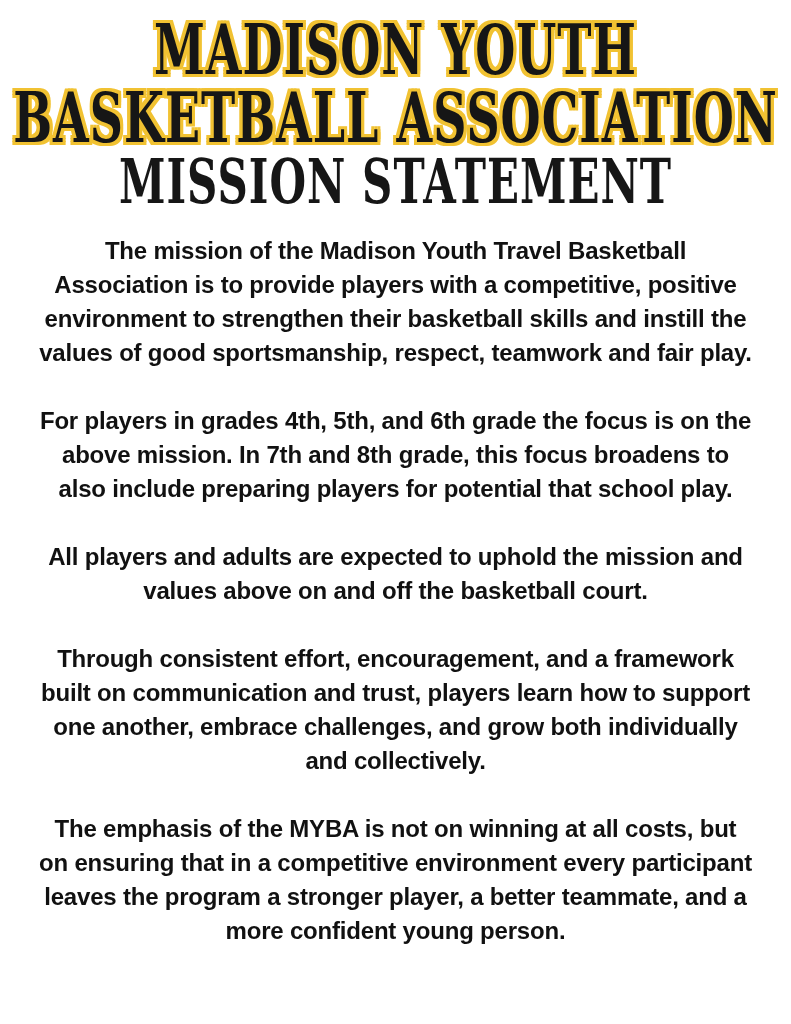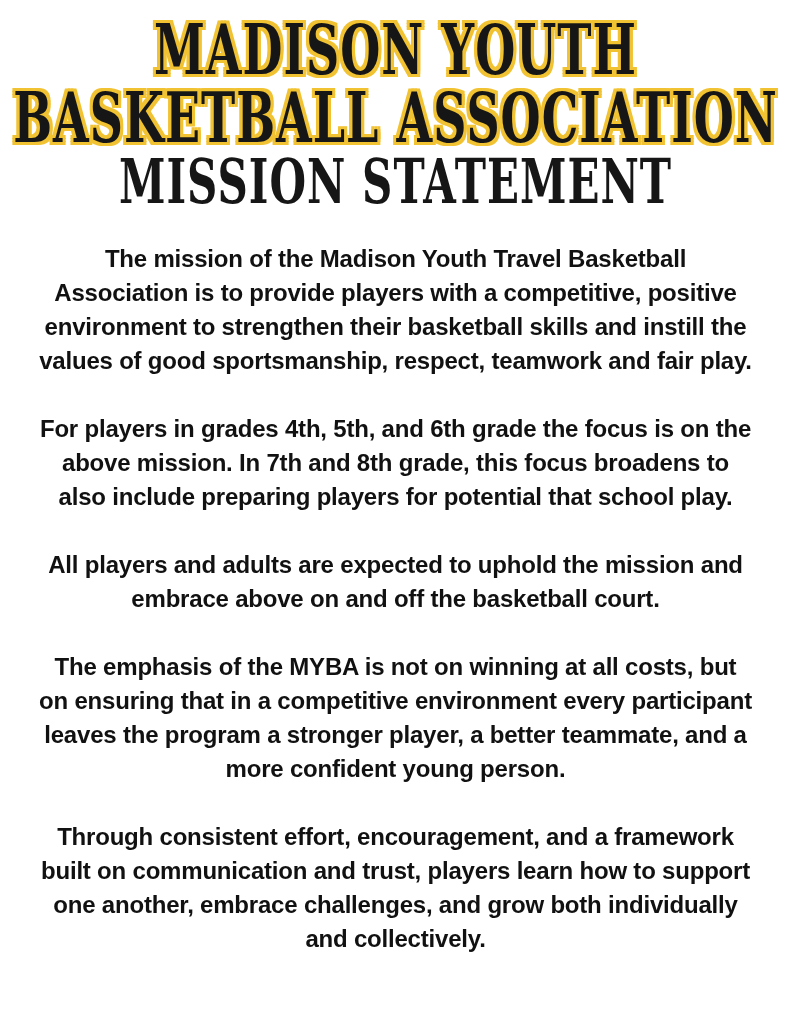--- a/index.html
+++ b/index.html
@@ -52,21 +52,21 @@
   .subtitle {
     display: block;
     font-size: 42px;
     height: 62px;
     line-height: 62px;
     transform: scaleY(1.45);
     transform-origin: 50% 50%;
     color: var(--subtitle_color);
   }
   main {
-    margin-top: 28px;
+    margin-top: 20px;
     text-align: center;
     font-weight: 700;
     font-size: 24px;
     line-height: 34px;
     letter-spacing: -0.2px;
     color: var(--body_text);
   }
   main p {
     margin: 0 0 34px 0;
     white-space: pre-line; 
@@ -87,23 +87,23 @@
 
   <main>
     <p>The mission of the Madison Youth Travel Basketball
 Association is to provide players with a competitive, positive
 environment to strengthen their basketball skills and instill the
 values of good sportsmanship, respect, teamwork and fair play.</p>
     <p>For players in grades 4th, 5th, and 6th grade the focus is on the
 above mission. In 7th and 8th grade, this focus broadens to
 also include preparing players for potential that school play.</p>
     <p>All players and adults are expected to uphold the mission and
-embrace above on and off the basketball court.</p>
+values above on and off the basketball court.</p>
+    <p>Through consistent effort, encouragement, and a framework
+built on communication and trust, players learn how to support
+one another, embrace challenges, and grow both individually
+and collectively.</p>
     <p>The emphasis of the MYBA is not on winning at all costs, but
 on ensuring that in a competitive environment every participant
 leaves the program a stronger player, a better teammate, and a
 more confident young person.</p>
-    <p>Through consistent effort, encouragement, and a framework
-built on communication and trust, players learn how to support
-one another, embrace challenges, and grow both individually
-and collectively.</p>
   </main>
 </div>
 
 </body></html>

